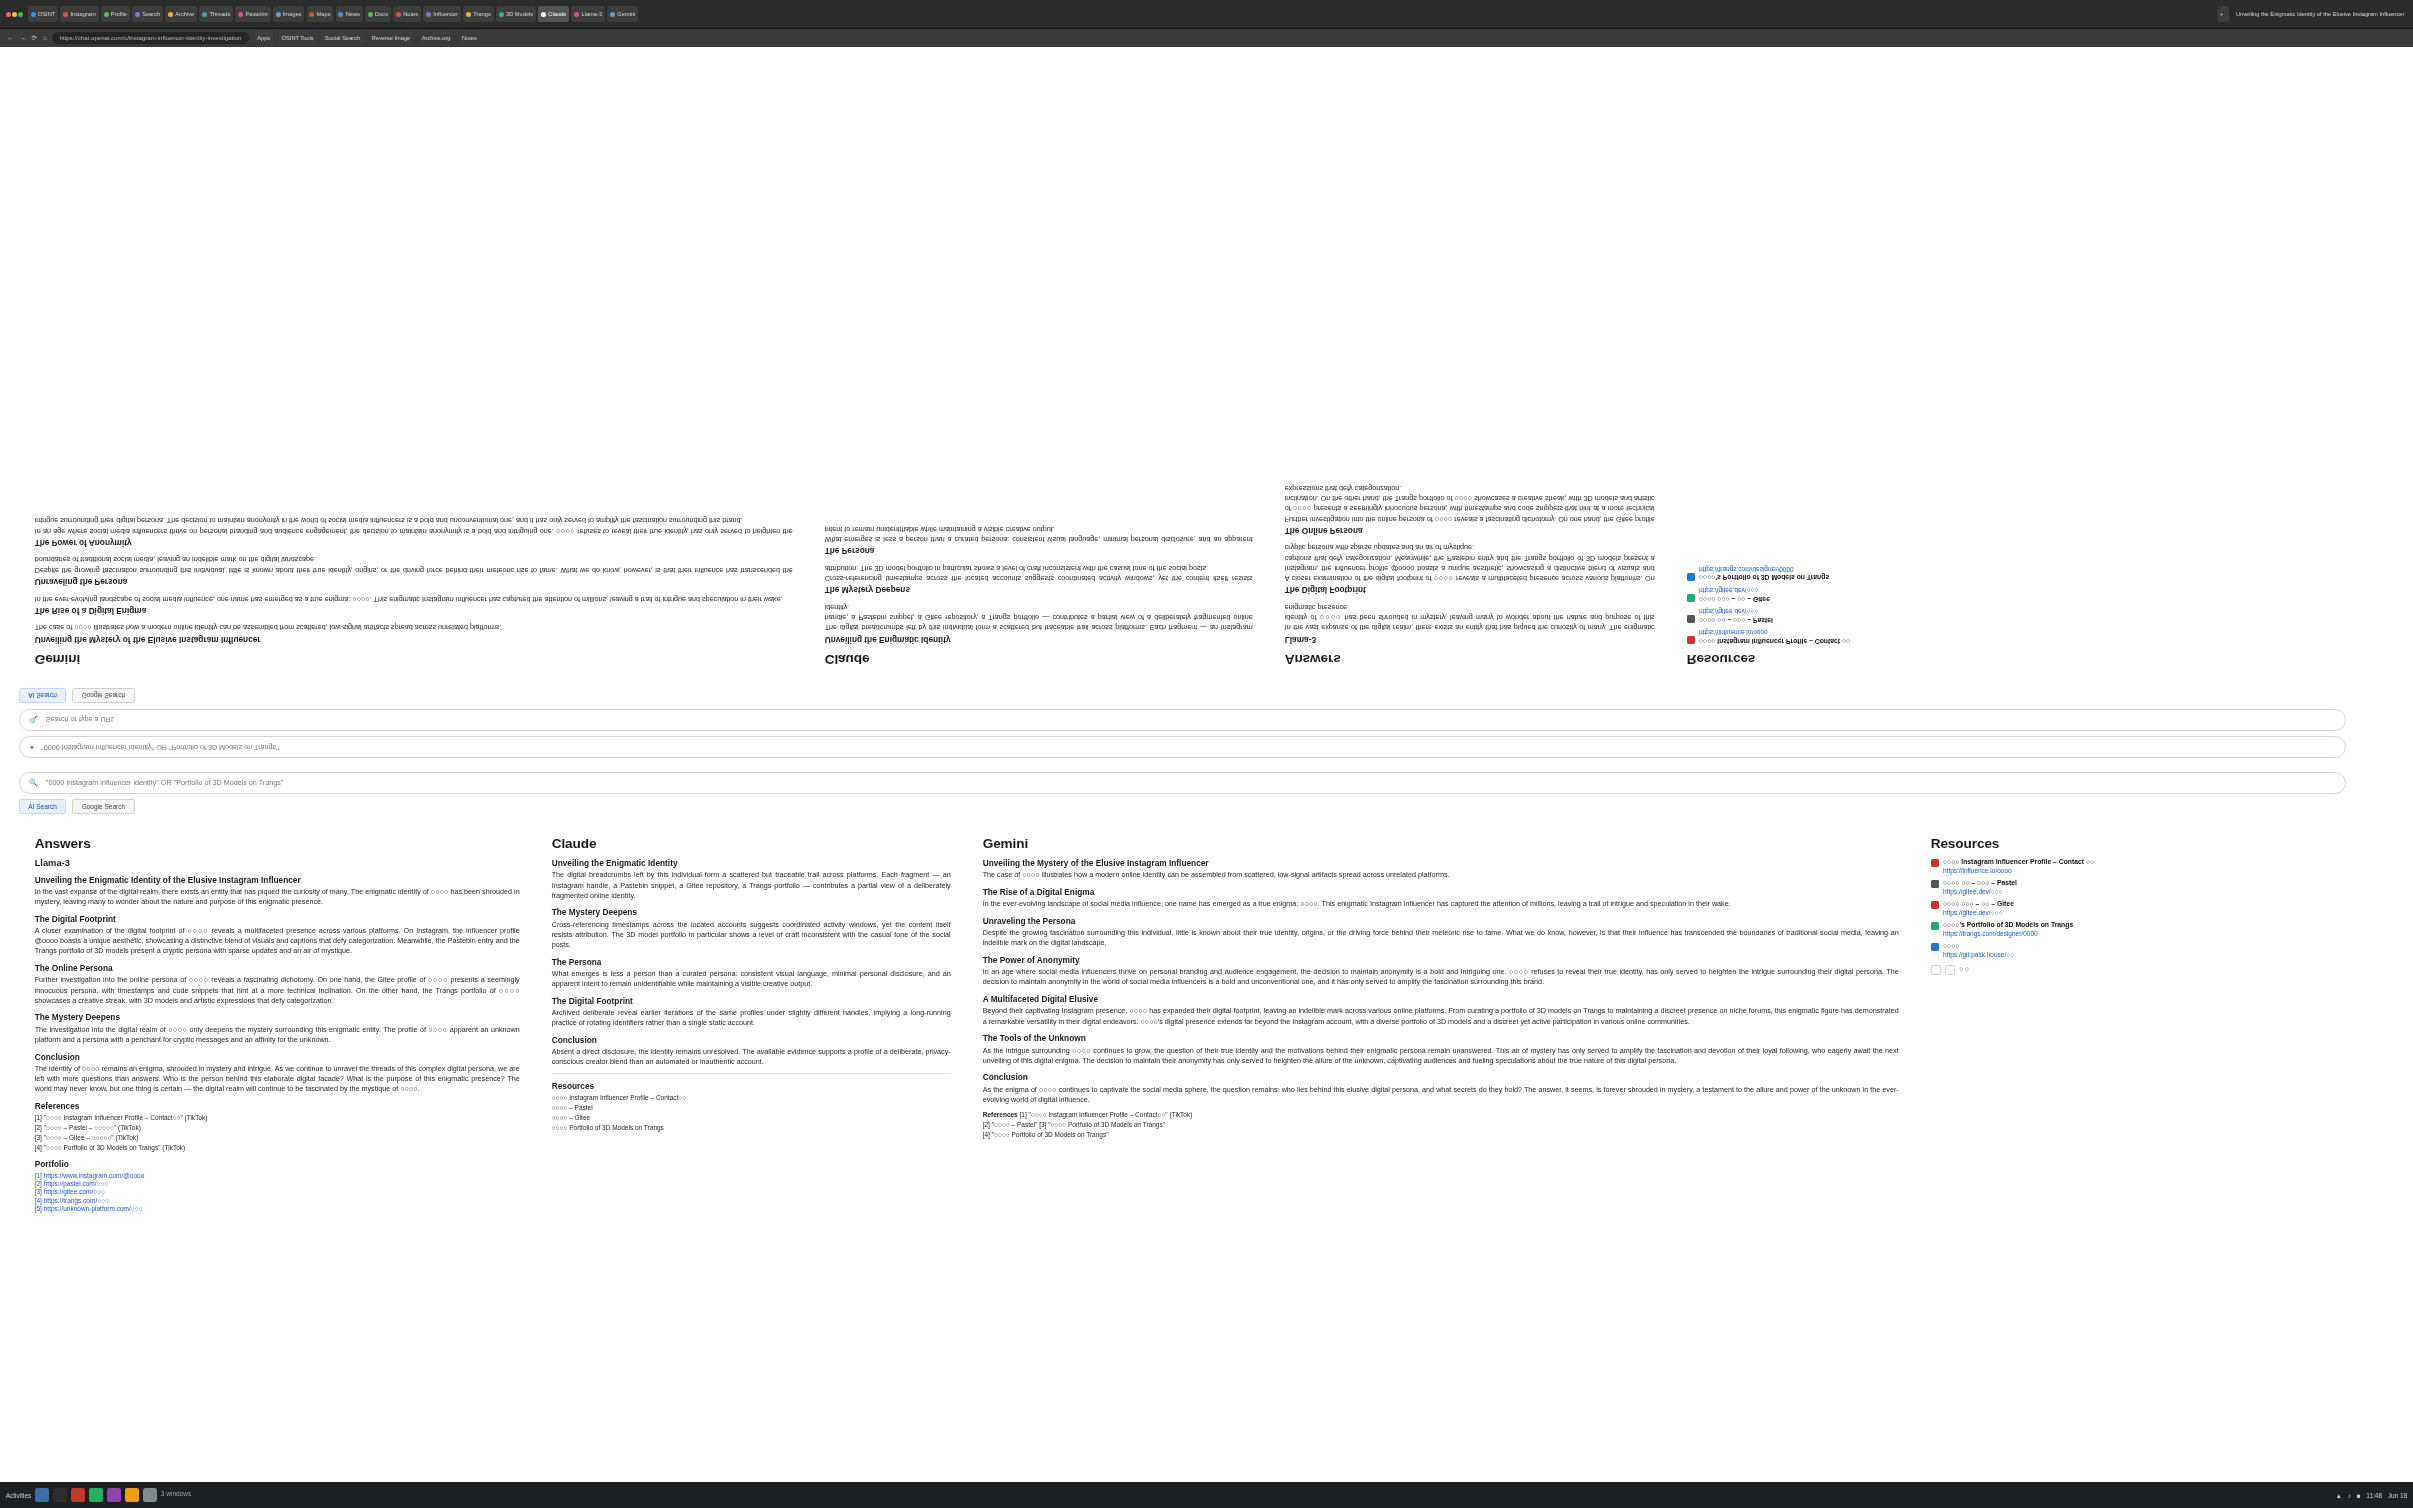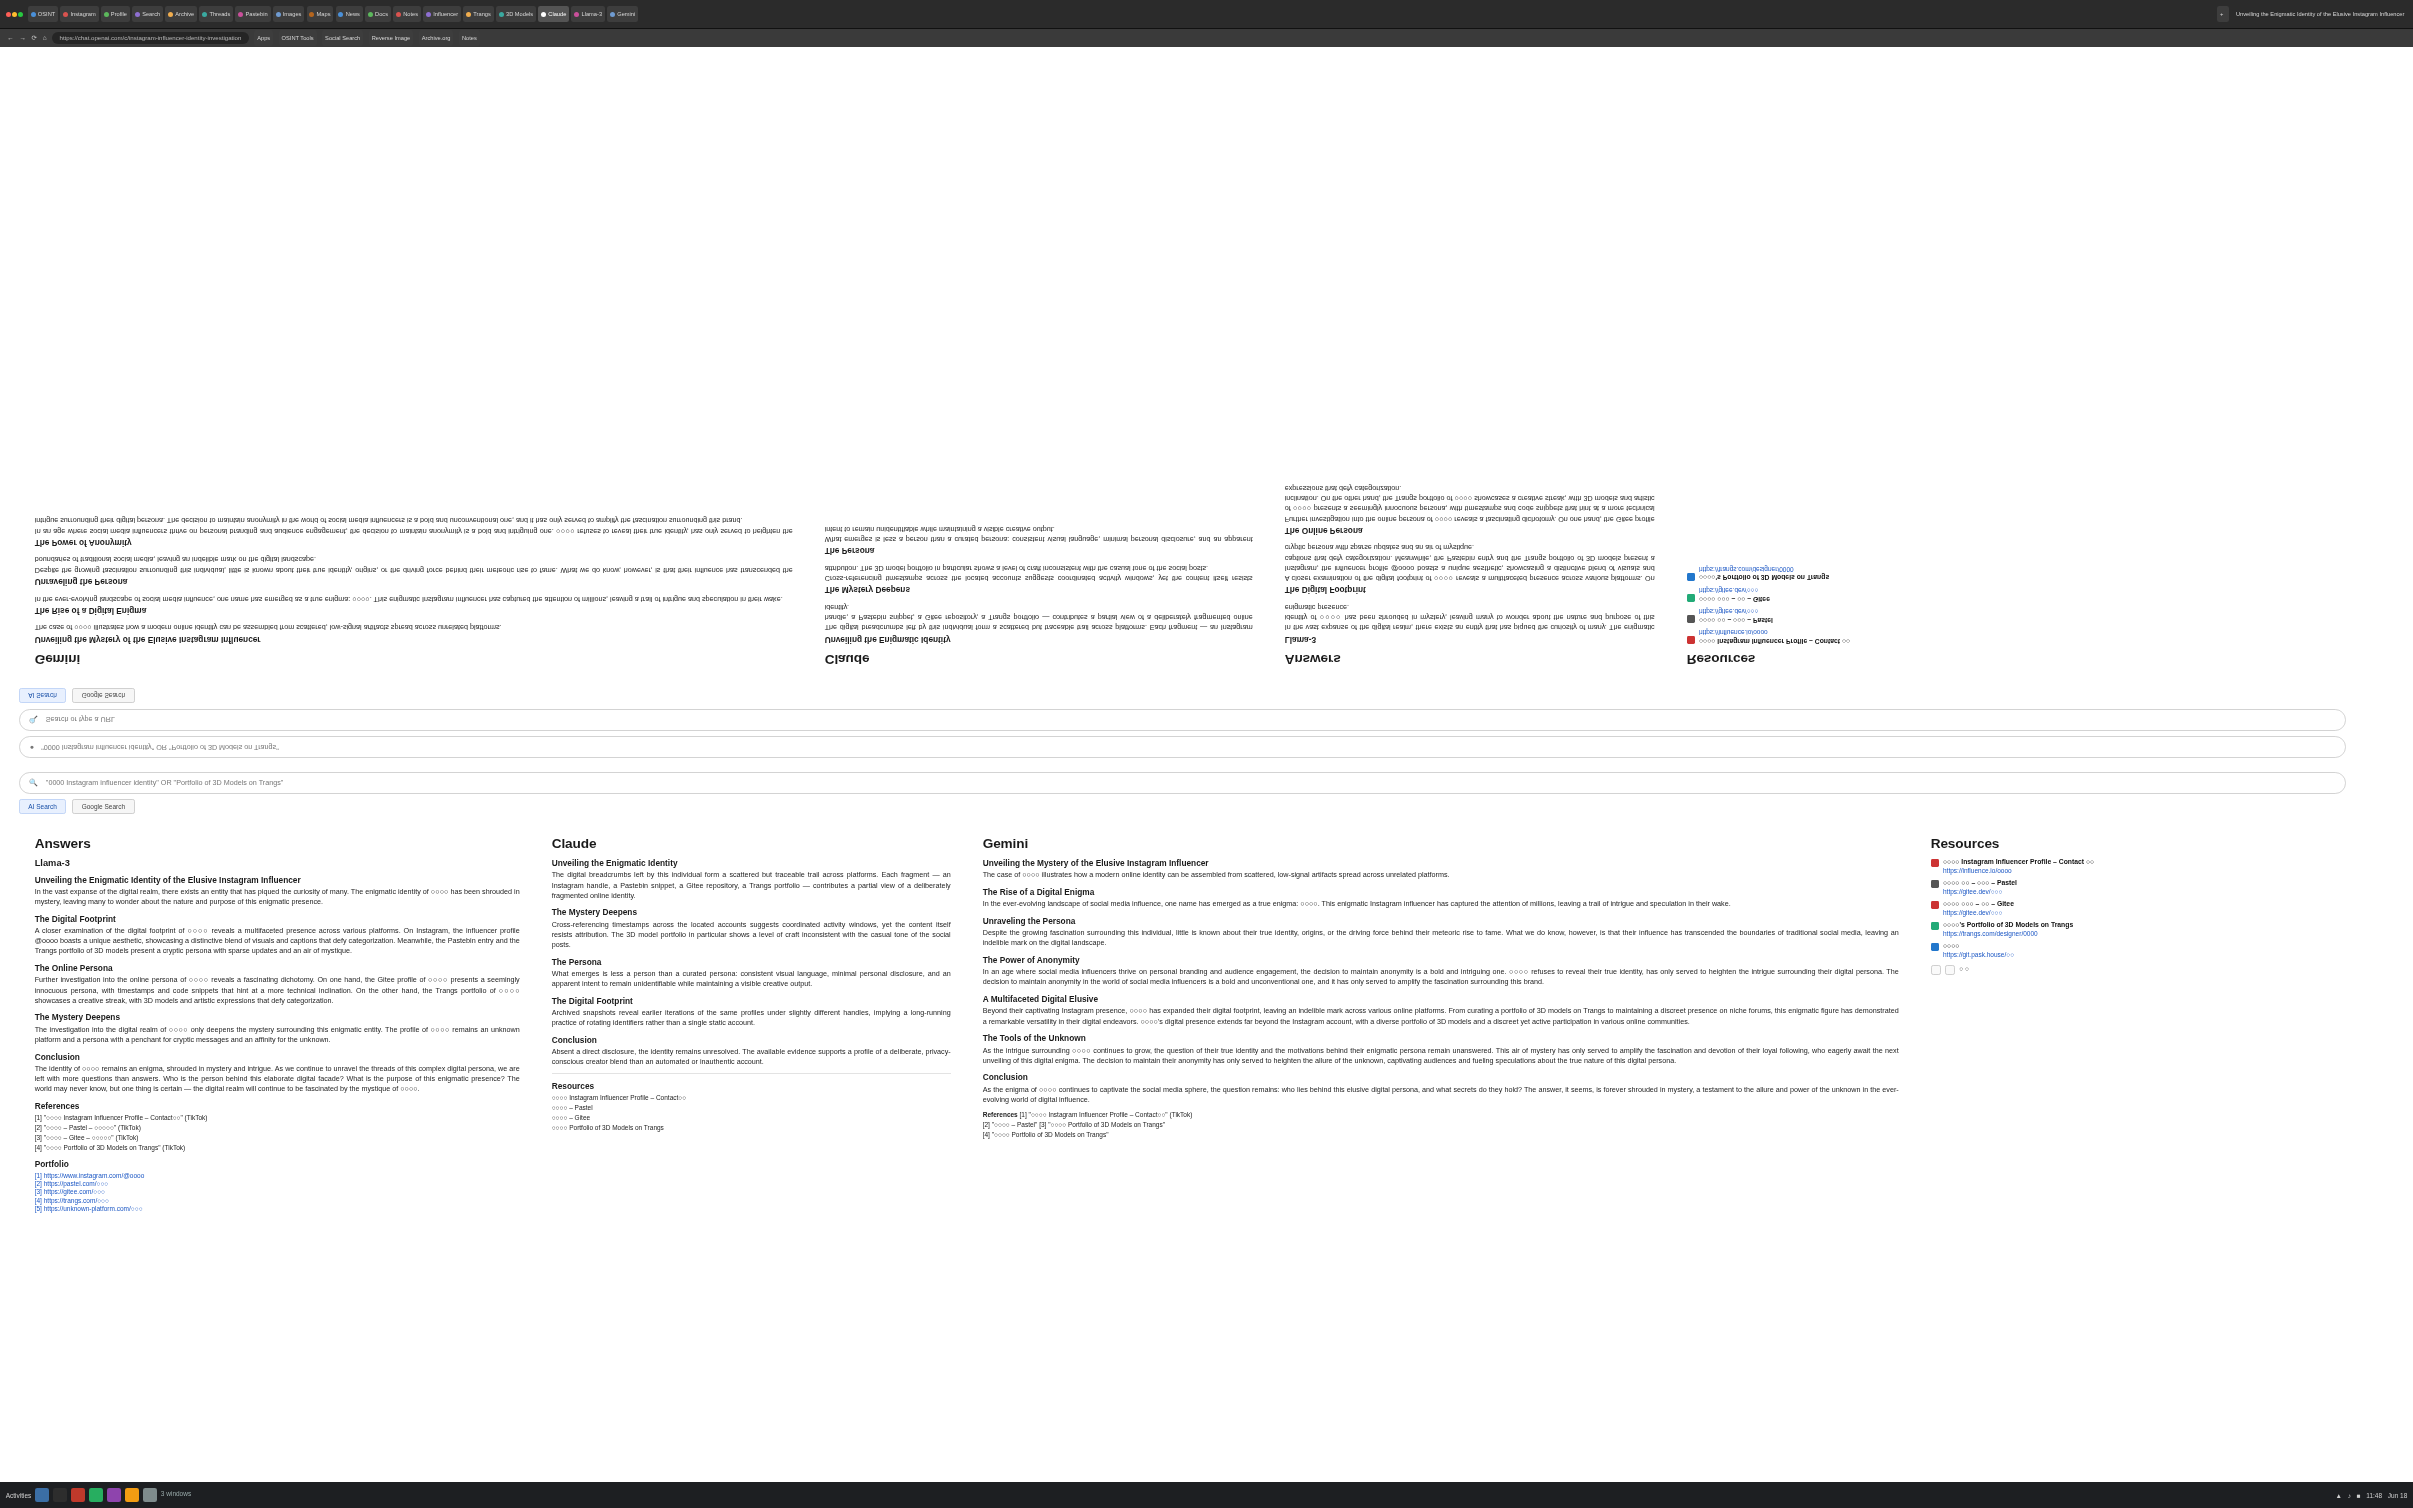--- a/index.html
+++ b/index.html
@@ -303,21 +303,21 @@
         <h2 class="secttl">Answers</h2>
         <h3 class="sub" style="font-size:9.3px">Llama-3</h3>
 
         <h3 class="sub">Unveiling the Enigmatic Identity of the Elusive Instagram Influencer</h3>
         <p class="body">In the vast expanse of the digital realm, there exists an entity that has piqued the curiosity of many. The enigmatic identity of ○○○○ has been shrouded in mystery, leaving many to wonder about the nature and purpose of this enigmatic presence.</p>
         <h3 class="sub">The Digital Footprint</h3>
         <p class="body">A closer examination of the digital footprint of ○○○○ reveals a multifaceted presence across various platforms. On Instagram, the influencer profile @oooo boasts a unique aesthetic, showcasing a distinctive blend of visuals and captions that defy categorization. Meanwhile, the Pastebin entry and the Trangs portfolio of 3D models present a cryptic persona with sparse updates and an air of mystique.</p>
         <h3 class="sub">The Online Persona</h3>
         <p class="body">Further investigation into the online persona of ○○○○ reveals a fascinating dichotomy. On one hand, the Gitee profile of ○○○○ presents a seemingly innocuous persona, with timestamps and code snippets that hint at a more technical inclination. On the other hand, the Trangs portfolio of ○○○○ showcases a creative streak, with 3D models and artistic expressions that defy categorization.</p>
         <h3 class="sub">The Mystery Deepens</h3>
-        <p class="body">The investigation into the digital realm of ○○○○ only deepens the mystery surrounding this enigmatic entity. The profile of ○○○○ remains an unknown platform and a persona with a penchant for cryptic messages and an affinity for the unknown.</p>
+        <p class="body">The investigation into the digital realm of ○○○○ only deepens the mystery surrounding this enigmatic entity. The profile of ○○○○ apparent an unknown platform and a persona with a penchant for cryptic messages and an affinity for the unknown.</p>
         <h3 class="sub">Conclusion</h3>
         <p class="body">The identity of ○○○○ remains an enigma, shrouded in mystery and intrigue. As we continue to unravel the threads of this complex digital persona, we are left with more questions than answers. Who is the person behind this elaborate digital facade? What is the purpose of this enigmatic presence? The world may never know, but one thing is certain — the digital realm will continue to be fascinated by the mystique of ○○○○.</p>
 
         <h3 class="sub">References</h3>
         <div class="ref">[1] "○○○○ Instagram Influencer Profile – Contact○○" (TikTok)</div>
         <div class="ref">[2] "○○○○ – Pastel – ○○○○○" (TikTok)</div>
         <div class="ref">[3] "○○○○ – Gitee – ○○○○○" (TikTok)</div>
         <div class="ref">[4] "○○○○ Portfolio of 3D Models on Trangs" (TikTok)</div>
 
         <h3 class="sub">Portfolio</h3>
@@ -330,21 +330,21 @@
 
       <div class="col col-b" style="width:431px">
         <h2 class="secttl">Claude</h2>
         <h3 class="sub">Unveiling the Enigmatic Identity</h3>
         <p class="body">The digital breadcrumbs left by this individual form a scattered but traceable trail across platforms. Each fragment — an Instagram handle, a Pastebin snippet, a Gitee repository, a Trangs portfolio — contributes a partial view of a deliberately fragmented online identity.</p>
         <h3 class="sub">The Mystery Deepens</h3>
         <p class="body">Cross-referencing timestamps across the located accounts suggests coordinated activity windows, yet the content itself resists attribution. The 3D model portfolio in particular shows a level of craft inconsistent with the casual tone of the social posts.</p>
         <h3 class="sub">The Persona</h3>
         <p class="body">What emerges is less a person than a curated persona: consistent visual language, minimal personal disclosure, and an apparent intent to remain unidentifiable while maintaining a visible creative output.</p>
         <h3 class="sub">The Digital Footprint</h3>
-        <p class="body">Archived snapshots reveal earlier iterations of the same profiles under slightly different handles, implying a long-running practice of rotating identifiers rather than a single static account.</p>
+        <p class="body">Archived deliberate reveal earlier iterations of the same profiles under slightly different handles, implying a long-running practice of rotating identifiers rather than a single static account.</p>
         <h3 class="sub">Conclusion</h3>
         <p class="body">Absent a direct disclosure, the identity remains unresolved. The available evidence supports a profile of a deliberate, privacy-conscious creator blend than an automated or inauthentic account.</p>
         <div class="divider"></div>
         <h3 class="sub">Resources</h3>
         <div class="ref">○○○○ Instagram Influencer Profile – Contact○○</div>
         <div class="ref">○○○○ – Pastel</div>
         <div class="ref">○○○○ – Gitee</div>
         <div class="ref">○○○○ Portfolio of 3D Models on Trangs</div>
       </div>
 

